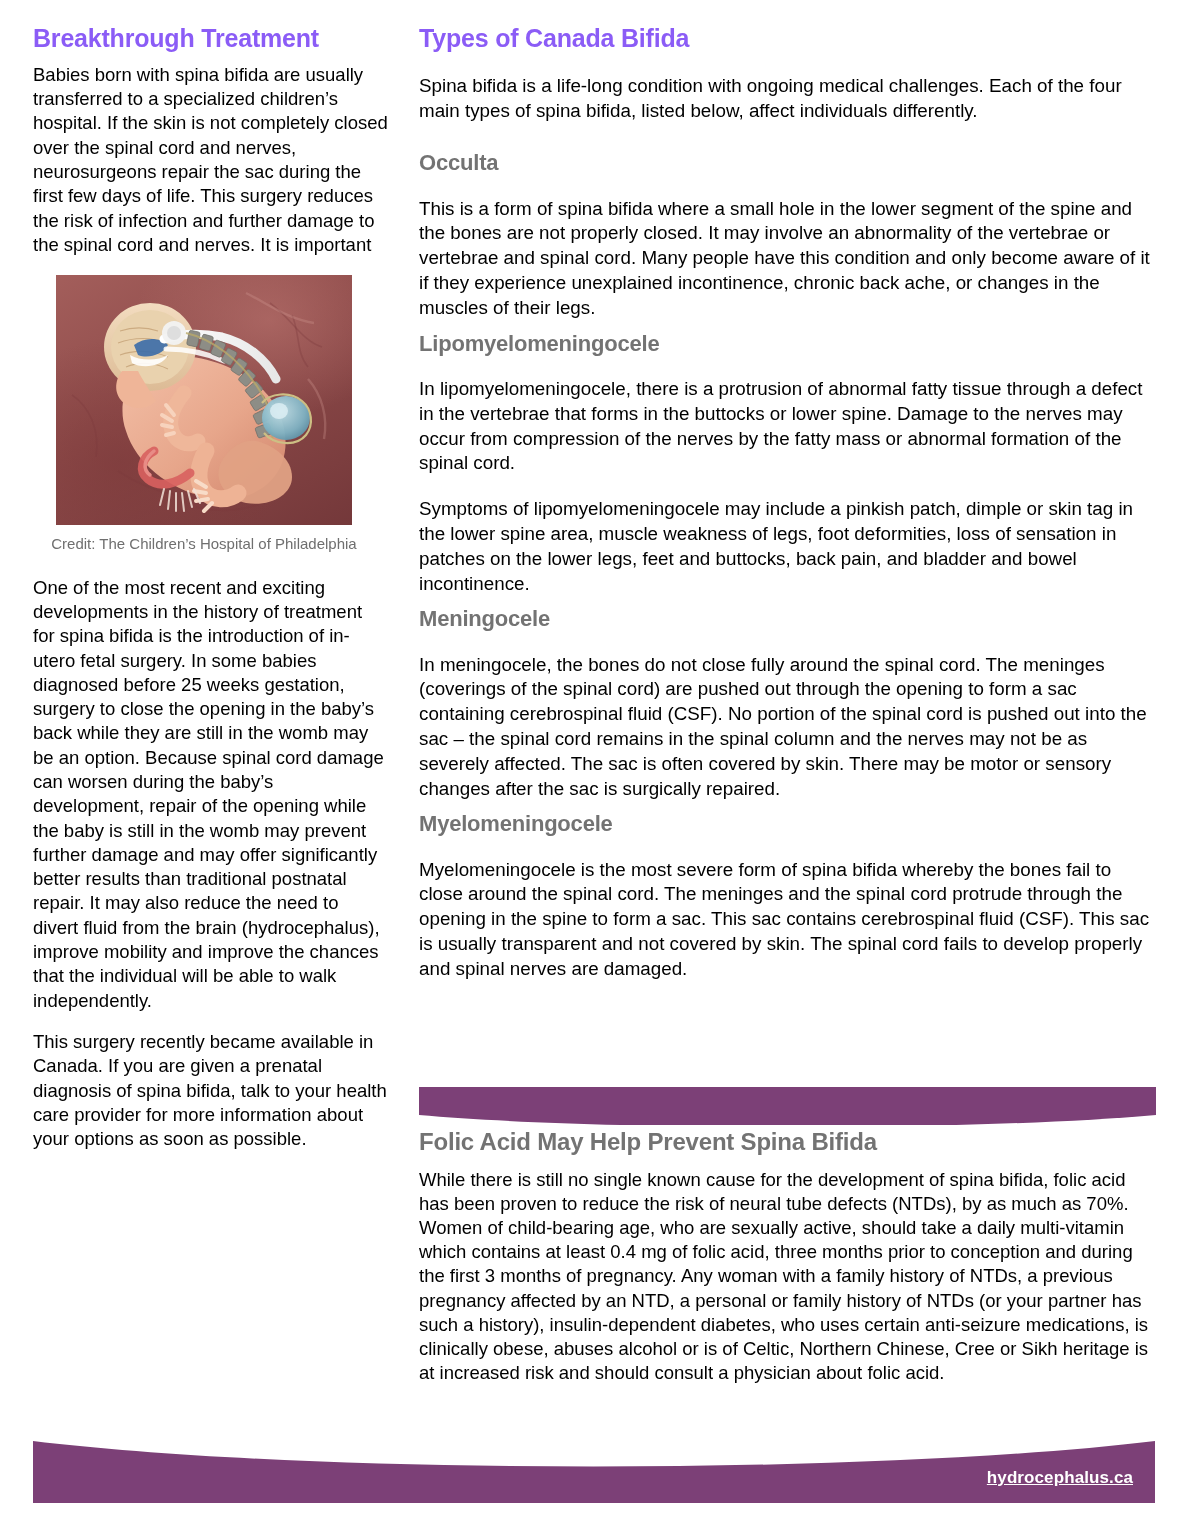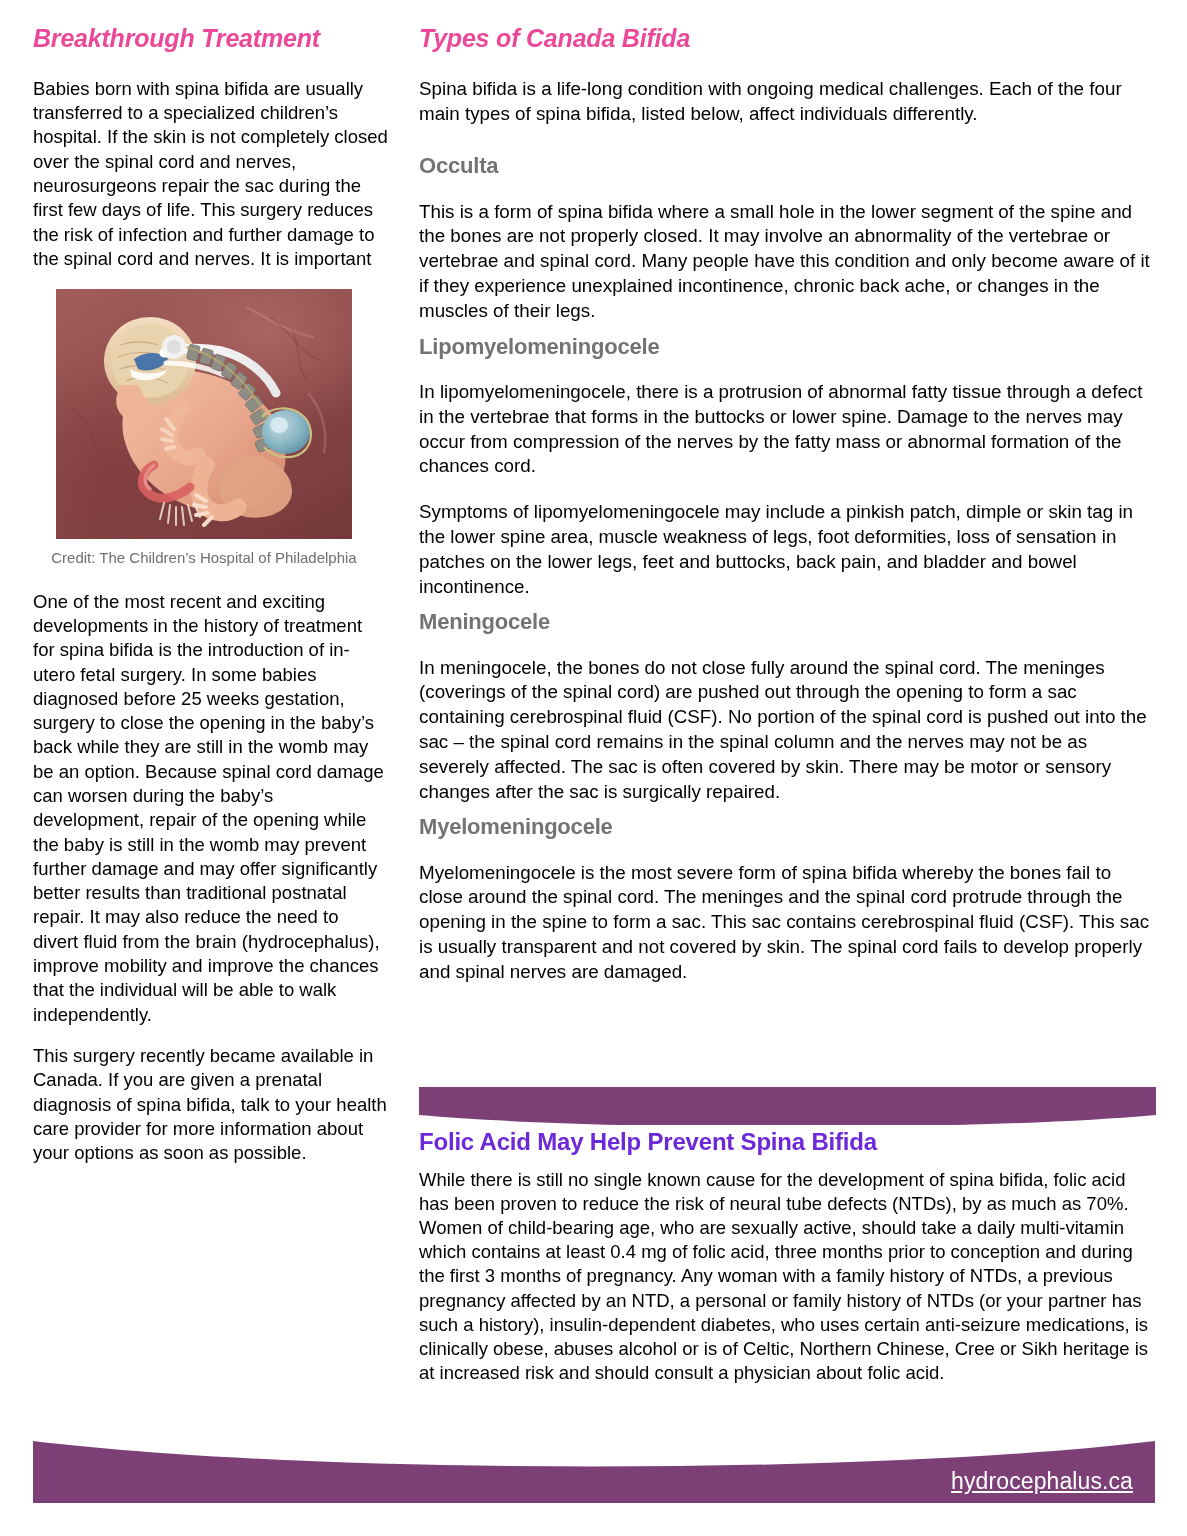--- a/index.html
+++ b/index.html
@@ -34,42 +34,41 @@
   }
   .col-right {
     position: absolute;
     left: 419px;
     top: 24px;
     width: 740px;
   }
 
   
   h1.section-title-blue {
-    margin: 0 0 24px 0;
+    margin: 0 0 10px 0;
     font-size: 25px;
     line-height: 1.15;
     font-weight: bold;
-    color: #ec4899;
+    color: #8b5cf6;
     letter-spacing: -0.2px;
-    font-style: italic;
   }
   h2.section-title-purple {
     margin: 0 0 10px 0;
     font-size: 22px;
     line-height: 1.15;
     font-weight: bold;
     color: #737373;
     letter-spacing: -0.2px;
   }
   h2.folic-title {
     margin: 0 0 12px 0;
     font-size: 24px;
     line-height: 1.15;
     font-weight: bold;
-    color: #6d28d9;
+    color: #737373;
     letter-spacing: -0.2px;
   }
 
   
   p.body-text {
     margin: 0 0 17px 0;
     font-size: 18.5px;
     line-height: 24.2px;
     color: #000000;
   }
@@ -143,22 +142,22 @@
     left: 33px;
     top: 1441px;
     width: 1122px;
     height: 62px;
   }
   .footer-bar svg { display: block; width: 100%; height: 100%; }
   .footer-url {
     position: absolute;
     right: 22px;
     top: 27px;
-    font-size: 23px;
-    font-weight: normal;
+    font-size: 17px;
+    font-weight: bold;
     color: #ffffff;
     letter-spacing: 0.1px;
   }
 </style>
 </head>
 <body>
 
 <div class="page">
 
   <div class="col-left">
@@ -300,21 +299,21 @@
 
     <section>
       <h2 class="section-title-purple">Occulta</h2>
       <p class="body-text">This is a form of spina bifida where a small hole in the lower segment of the spine and the bones are not properly closed. It may involve an abnormality of the vertebrae or vertebrae and spinal cord. Many people have this condition and only become aware of it if they experience unexplained incontinence, chronic back ache, or changes in the muscles of their legs.</p>
     </section>
 
     <div class="block-gap-sm"></div>
 
     <section>
       <h2 class="section-title-purple">Lipomyelomeningocele</h2>
-      <p class="body-text">In lipomyelomeningocele, there is a protrusion of abnormal fatty tissue through a defect in the vertebrae that forms in the buttocks or lower spine. Damage to the nerves may occur from compression of the nerves by the fatty mass or abnormal formation of the chances cord.</p>
+      <p class="body-text">In lipomyelomeningocele, there is a protrusion of abnormal fatty tissue through a defect in the vertebrae that forms in the buttocks or lower spine. Damage to the nerves may occur from compression of the nerves by the fatty mass or abnormal formation of the spinal cord.</p>
       <p class="body-text">Symptoms of lipomyelomeningocele may include a pinkish patch, dimple or skin tag in the lower spine area, muscle weakness of legs, foot deformities, loss of sensation in patches on the lower legs, feet and buttocks, back pain, and bladder and bowel incontinence.</p>
     </section>
 
     <div class="block-gap-sm"></div>
 
     <section>
       <h2 class="section-title-purple">Meningocele</h2>
       <p class="body-text">In meningocele, the bones do not close fully around the spinal cord. The meninges (coverings of the spinal cord) are pushed out through the opening to form a sac containing cerebrospinal fluid (CSF). No portion of the spinal cord is pushed out into the sac – the spinal cord remains in the spinal column and the nerves may not be as severely affected. The sac is often covered by skin. There may be motor or sensory changes after the sac is surgically repaired.</p>
     </section>
 

